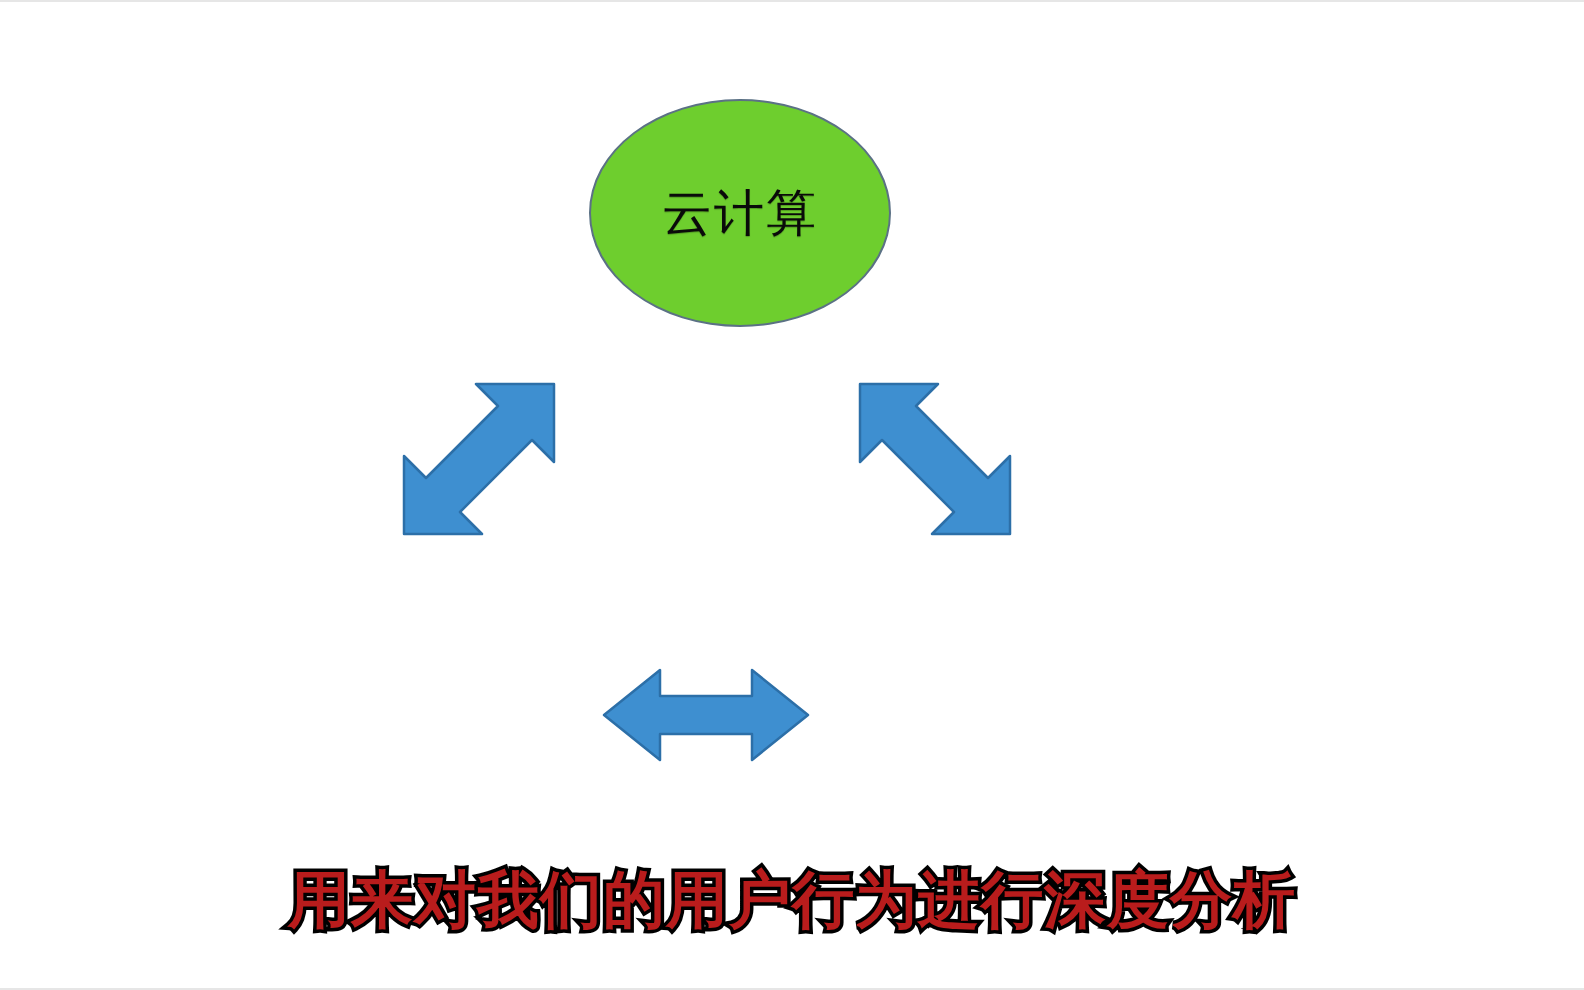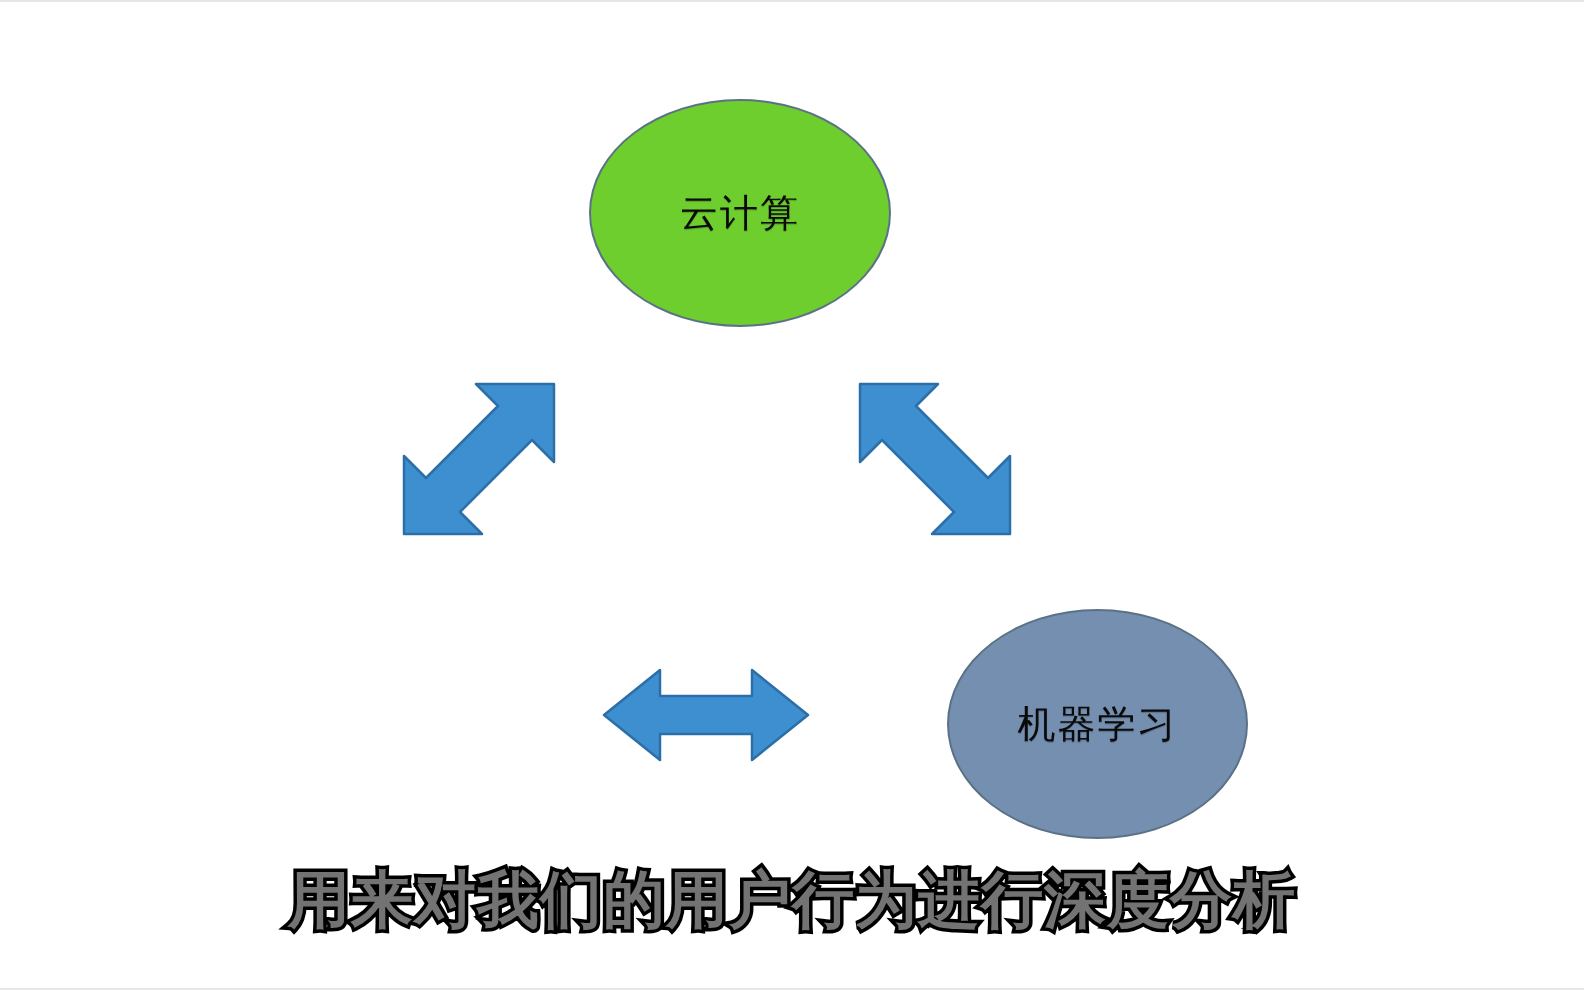--- a/index.html
+++ b/index.html
@@ -32,21 +32,21 @@
   .node {
     position: absolute;
     border-radius: 50%;
     display: flex;
     align-items: center;
     justify-content: center;
     border: 2px solid #5b7185;
   }
   .node-label {
     font-family: "Liberation Serif", "DejaVu Serif", serif;
-    font-size: 38px;
+    font-size: 50px;
     color: #0a0a0a;
     letter-spacing: 2px;
     line-height: 1;
     white-space: nowrap;
     text-shadow: 0 1px 1px rgba(0,0,0,0.25);
   }
 
   #node-cloud {
     left: 589px;
     top: 99px;
@@ -99,21 +99,21 @@
     position: absolute;
     left: 0;
     top: 866px;
     width: 1584px;
     text-align: center;
     font-family: "DejaVu Sans", "Liberation Sans", sans-serif;
     font-weight: bold;
     font-size: 62px;
     line-height: 1.1;
     letter-spacing: 1px;
-    color: #737373;
+    color: #b91c1c;
     -webkit-text-stroke: 7px #000000;
     paint-order: stroke fill;
     white-space: nowrap;
   }
 </style>
 </head>
 <body>
 
 <div id="canvas">
 
@@ -135,21 +135,18 @@
     <svg viewBox="0 0 204 94" width="204" height="94">
       <polygon points="0,47 56,2 56,28 148,28 148,2 204,47 148,92 148,66 56,66 56,92" fill="#3E8FD0" stroke="#2C6FA8" stroke-width="2.5" stroke-linejoin="round"></polygon>
     </svg>
   </div>
 
   <div class="node" id="node-cloud">
     <span class="node-label">云计算</span>
   </div>
 
 
-  <div class="node" id="node-ml">
-    <span class="node-label">机器学习</span>
-  </div>
 
   <div id="subtitle">用来对我们的用户行为进行深度分析</div>
 
   <div class="edge-line edge-bottom"></div>
 
 </div>
 
 </body></html>

